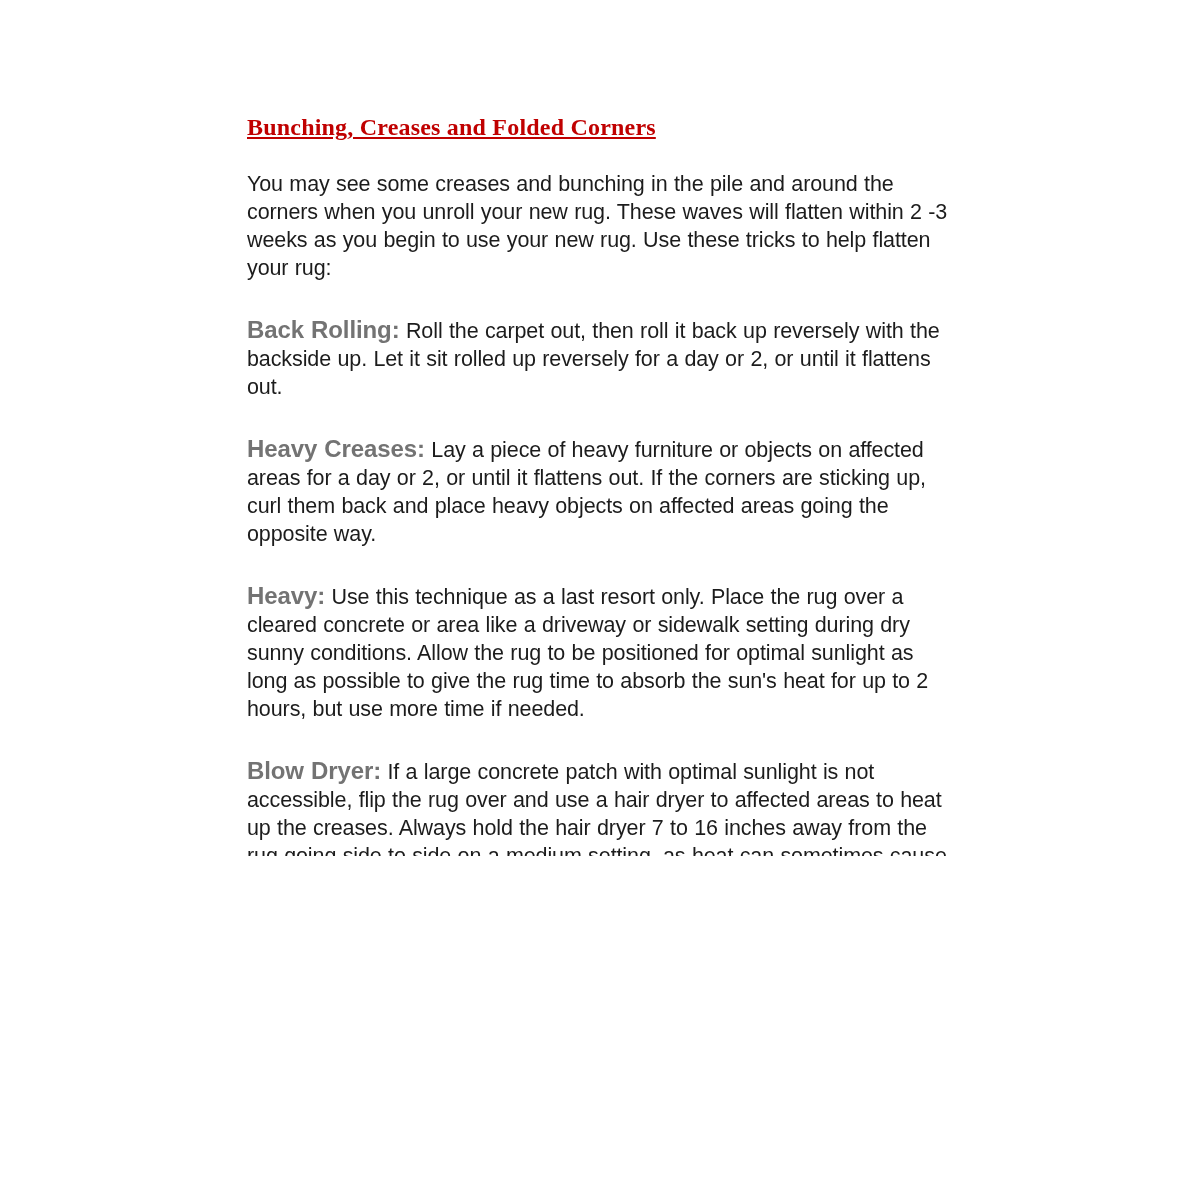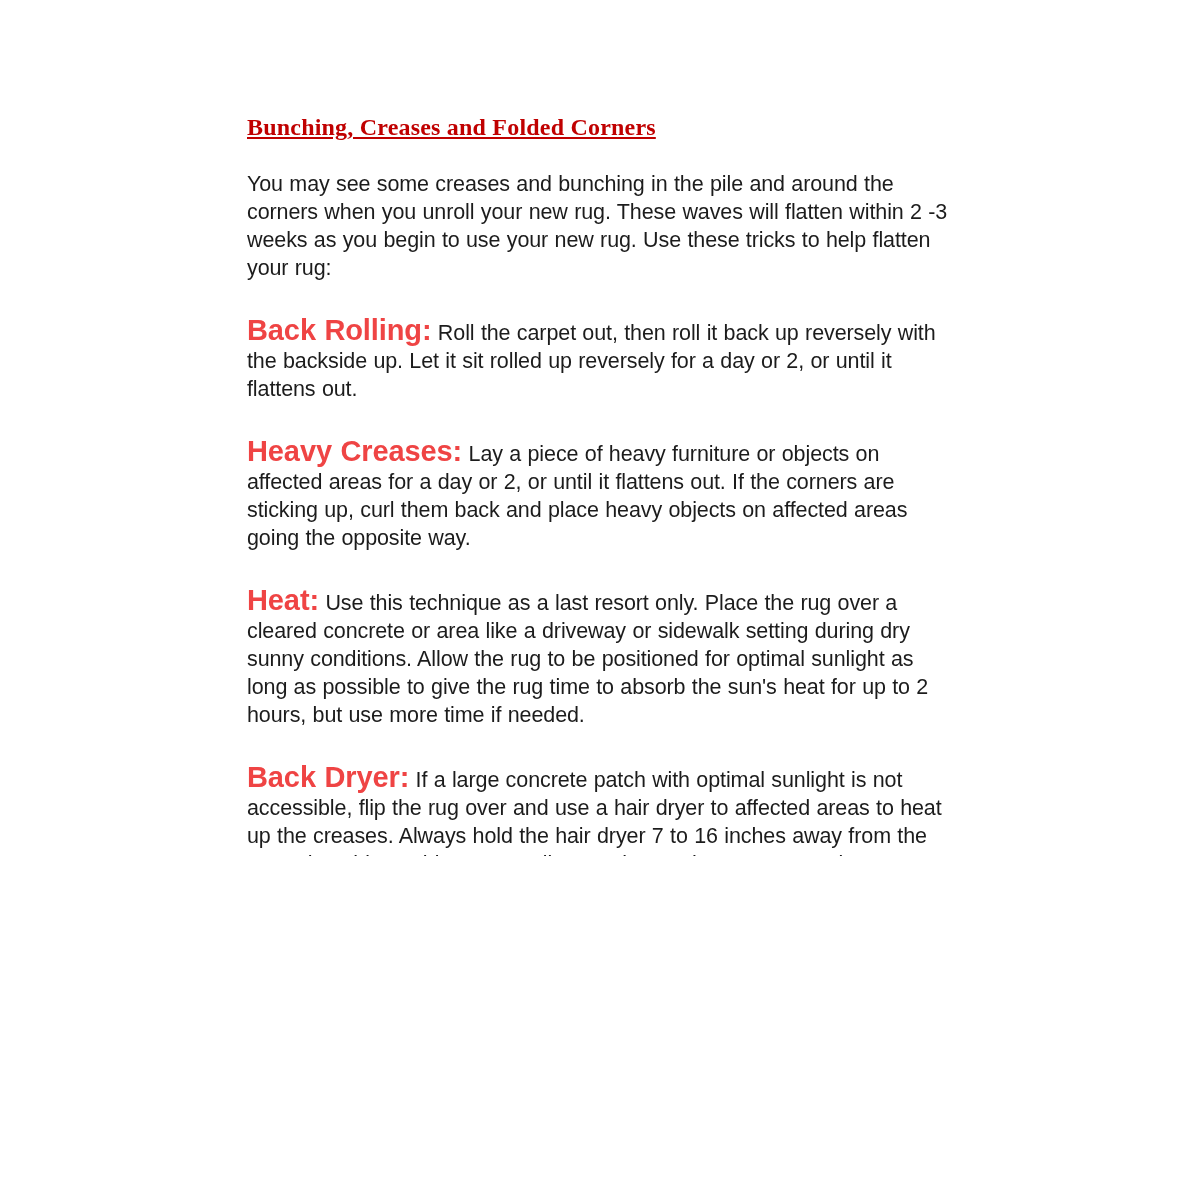--- a/index.html
+++ b/index.html
@@ -33,36 +33,36 @@
   .para {
     color: #1c1c1c;
     font-size: 21.5px;
     line-height: 28px;
     margin: 0 0 34px 0;
     letter-spacing: -0.1px;
     word-spacing: 0.5px;
   }
   .lead {
     font-weight: 700;
-    font-size: 29px;
-    color: #ef4444;
+    font-size: 24px;
+    color: #737373;
   }
 </style>
 </head>
 <body>
 
 <div class="page">
   <div class="content">
 
     <h1 class="doc-title" style="color:#c00000;">Bunching, Creases and Folded Corners</h1>
 
     <p class="para">You may see some creases and bunching in the pile and around the corners when you unroll your new rug. These waves will flatten within 2 -3 weeks as you begin to use your new rug. Use these tricks to help flatten your rug:</p>
 
     <p class="para"><span class="lead">Back Rolling:</span><span> Roll the carpet out, then roll it back up reversely with the backside up. Let it sit rolled up reversely for a day or 2, or until it flattens out.</span></p>
 
     <p class="para"><span class="lead">Heavy Creases:</span><span> Lay a piece of heavy furniture or objects on affected areas for a day or 2, or until it flattens out. If the corners are sticking up, curl them back and place heavy objects on affected areas going the opposite way.</span></p>
 
-    <p class="para"><span class="lead">Heat:</span><span> Use this technique as a last resort only. Place the rug over a cleared concrete or area like a driveway or sidewalk setting during dry sunny conditions. Allow the rug to be positioned for optimal sunlight as long as possible to give the rug time to absorb the sun's heat for up to 2 hours, but use more time if needed.</span></p>
+    <p class="para"><span class="lead">Heavy:</span><span> Use this technique as a last resort only. Place the rug over a cleared concrete or area like a driveway or sidewalk setting during dry sunny conditions. Allow the rug to be positioned for optimal sunlight as long as possible to give the rug time to absorb the sun's heat for up to 2 hours, but use more time if needed.</span></p>
 
-    <p class="para"><span class="lead">Back Dryer:</span><span> If a large concrete patch with optimal sunlight is not accessible, flip the rug over and use a hair dryer to affected areas to heat up the creases. Always hold the hair dryer 7 to 16 inches away from the rug going side to side on a medium setting, as heat can sometimes cause backing to melt.</span></p>
+    <p class="para"><span class="lead">Blow Dryer:</span><span> If a large concrete patch with optimal sunlight is not accessible, flip the rug over and use a hair dryer to affected areas to heat up the creases. Always hold the hair dryer 7 to 16 inches away from the rug going side to side on a medium setting, as heat can sometimes cause backing to melt.</span></p>
 
   </div>
 </div>
 
 </body></html>

